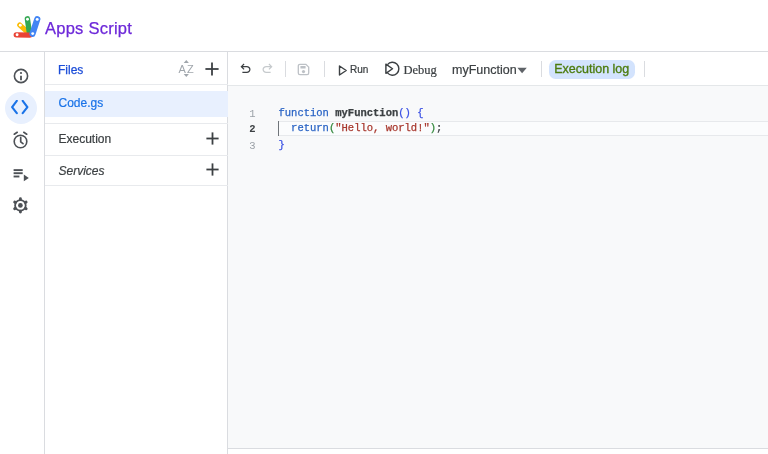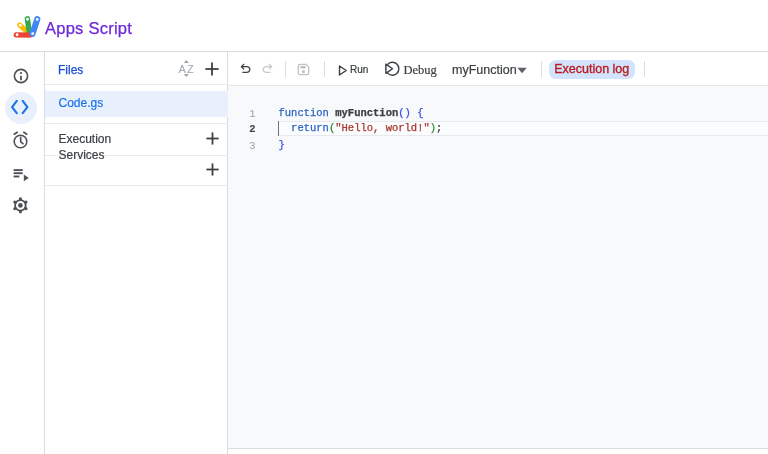--- a/index.html
+++ b/index.html
@@ -84,21 +84,21 @@
 
   <div class="abs" style="left:45px;top:91px;width:183px;height:25.5px;background:#e8f0fe;"></div>
   <div class="abs" style="left:58.5px;top:91px;height:25.5px;line-height:25.5px;font-size:12px;color:#1a73e8;-webkit-text-stroke:0.2px currentColor;">Code.gs</div>
   <div class="abs" style="left:45px;top:122.8px;width:183px;border-top:1px solid #e8eaed;"></div>
   <div class="abs" style="left:58.5px;top:124px;height:30px;line-height:30px;font-size:12px;color:#3c4043;-webkit-text-stroke:0.2px currentColor;">Execution</div>
   <svg class="abs" style="left:205.5px;top:132px;" width="13" height="13" viewBox="0 0 13 13">
     <line x1="6.5" y1="0.4" x2="6.5" y2="12.6" stroke="#3c4043" stroke-width="1.8"></line>
     <line x1="0.4" y1="6.5" x2="12.6" y2="6.5" stroke="#3c4043" stroke-width="1.8"></line>
   </svg>
   <div class="abs" style="left:45px;top:155.2px;width:183px;border-top:1px solid #e8eaed;"></div>
-  <div class="abs" style="left:58.5px;top:140px;height:30px;line-height:30px;font-size:12px;color:#3c4043;-webkit-text-stroke:0.2px currentColor;">Services</div>
+  <div class="abs" style="left:58.5px;top:156px;height:30px;line-height:30px;font-size:12px;color:#3c4043;font-style:italic;-webkit-text-stroke:0.2px currentColor;">Services</div>
   <svg class="abs" style="left:205.5px;top:163.2px;" width="13" height="13" viewBox="0 0 13 13">
     <line x1="6.5" y1="0.4" x2="6.5" y2="12.6" stroke="#3c4043" stroke-width="1.8"></line>
     <line x1="0.4" y1="6.5" x2="12.6" y2="6.5" stroke="#3c4043" stroke-width="1.8"></line>
   </svg>
   <div class="abs" style="left:45px;top:184.7px;width:183px;border-top:1px solid #e8eaed;"></div>
 
   <div class="abs" style="left:228px;top:52px;width:540px;height:33.5px;background:#fff;border-bottom:1px solid #e4e7e9;"></div>
 
   <svg class="abs" style="left:238px;top:61.3px;" width="15" height="15" viewBox="0 0 24 24">
     <path fill="#3c4043" d="M7 19v-2h7.1q1.575 0 2.738-1T18 13.5T16.838 11T14.1 10H7.8l2.6 2.6L9 14L4 9l5-5l1.4 1.4L7.8 8h6.3q2.425 0 4.163 1.575T20 13.5t-1.737 3.925T14.1 19z"></path>
@@ -126,21 +126,21 @@
     <path d="M0.9 3.2 L0.9 12.3 L7.5 7.75 Z" fill="none" stroke="#3c4043" stroke-width="1.45" stroke-linejoin="round"></path>
   </svg>
   <div class="abs" style="left:403.5px;top:53px;height:34px;line-height:34px;font-size:12.5px;color:#3c4043;font-family:Liberation Serif, serif;-webkit-text-stroke:0.2px currentColor;">Debug</div>
   <div class="abs" style="left:452px;top:53px;height:34px;line-height:34px;font-size:12.5px;color:#3c4043;-webkit-text-stroke:0.2px currentColor;">myFunction</div>
   <svg class="abs" style="left:517.3px;top:67px;" width="10" height="7" viewBox="0 0 10 7">
     <path d="M0.4 0.8 L9.8 0.8 L5.1 6.2 Z" fill="#5f6368"></path>
   </svg>
   <div class="abs" style="left:541px;top:61px;width:1px;height:16px;background:#dadce0;"></div>
 
   <div class="abs" style="left:548.5px;top:60px;width:86.5px;height:18.6px;border-radius:6.5px;background:#d3e3fd;"></div>
-  <div class="abs" style="left:548.5px;top:60px;width:86.5px;height:19px;line-height:19px;font-size:12.5px;color:#b91c1c;text-align:center;-webkit-text-stroke:0.35px currentColor;">Execution log</div>
+  <div class="abs" style="left:548.5px;top:60px;width:86.5px;height:19px;line-height:19px;font-size:12.5px;color:#4d7c0f;text-align:center;-webkit-text-stroke:0.35px currentColor;">Execution log</div>
   <div class="abs" style="left:644px;top:61px;width:1px;height:16px;background:#dadce0;"></div>
 
   <div class="abs" style="left:228px;top:85.5px;width:540px;height:362.5px;background:#f8f9fa;"></div>
   <div class="abs" style="left:228px;top:448px;width:540px;height:6px;background:#fff;border-top:1px solid #dadce0;"></div>
 
   <div class="abs" style="left:278px;top:120.6px;width:490px;height:15.6px;background:#fbfcfd;border:1px solid #e7e9ec;border-right:none;"></div>
 
   <div class="abs" style="left:278px;top:120.6px;width:1.4px;height:15.8px;background:#6f7479;"></div>
 
   <div class="abs" style="left:228px;top:106.7px;width:27.5px;height:15.5px;line-height:15.5px;font-family:'Liberation Mono',monospace;font-size:10.5px;color:#9aa0a6;text-align:right;">1</div>

